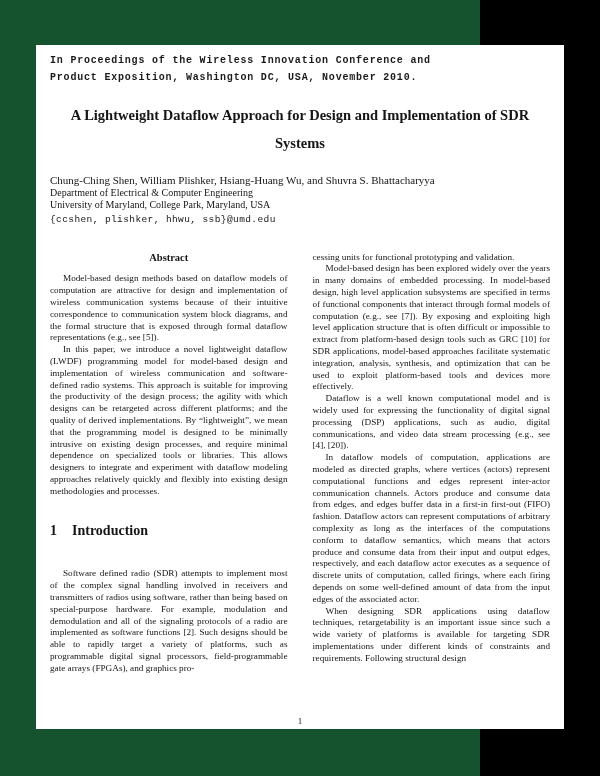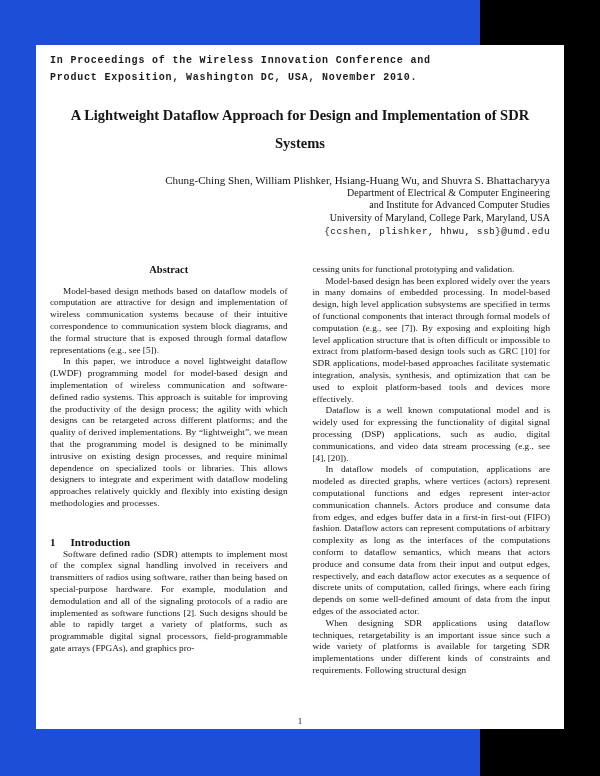--- a/index.html
+++ b/index.html
@@ -8,21 +8,21 @@
     width: 600px;
     height: 776px;
     background: #000000;
     overflow: hidden;
     font-family: "Liberation Serif", serif;
   }
   .viewer {
     position: relative;
     width: 480px;
     height: 776px;
-    background: #1d4ed8;
+    background: #14532d;
   }
   .paper-page {
     position: absolute;
     left: 36px;
     top: 45px;
     width: 528px;
     height: 684px;
     background: #ffffff;
     color: #151515;
   }
@@ -40,21 +40,21 @@
   }
   .paper-title {
     text-align: center;
     font-weight: bold;
     font-size: 14.5px;
     line-height: 28px;
     margin: 15px auto 0 auto;
     width: 492px;
   }
   .authors-block {
-    text-align: right;
+    text-align: left;
     margin-top: 16px;
   }
   .author-names {
     font-size: 11px;
     line-height: 14px;
   }
   .affil {
     font-size: 10px;
     line-height: 12.3px;
   }
@@ -86,23 +86,23 @@
     margin: 0;
     text-indent: 13px;
   }
   .col p.no-indent {
     text-indent: 0;
   }
   .abstract-text p {
   }
   .section-heading {
     font-weight: bold;
-    font-size: 11px;
+    font-size: 14px;
     margin-top: 27px;
-    margin-bottom: 0;
+    margin-bottom: 32px;
     font-family: Liberation Serif, serif;
   }
   .section-number {
     display: inline-block;
     margin-right: 15px;
   }
   .page-number {
     position: absolute;
     bottom: 3px;
     left: 0;
@@ -121,21 +121,20 @@
       <div class="conf-note">
         <div>In Proceedings of the Wireless Innovation Conference and</div>
         <div>Product Exposition, Washington DC, USA, November 2010.</div>
       </div>
 
       <div class="paper-title">A Lightweight Dataflow Approach for Design and Implementation of SDR Systems</div>
 
       <div class="authors-block">
         <div class="author-names">Chung-Ching Shen, William Plishker, Hsiang-Huang Wu, and Shuvra S. Bhattacharyya</div>
         <div class="affil">Department of Electrical &amp; Computer Engineering</div>
-        <div class="affil">and Institute for Advanced Computer Studies</div>
         <div class="affil">University of Maryland, College Park, Maryland, USA</div>
         <div class="email-line">{ccshen, plishker, hhwu, ssb}@umd.edu</div>
       </div>
 
       <div class="columns">
 
         <div class="col">
           <div class="abstract-heading">Abstract</div>
           <div class="abstract-text">
             <p>Model-based design methods based on dataflow models of computation are attractive for design and implementation of wireless communication systems because of their intuitive correspondence to communication system block diagrams, and the formal structure that is exposed through formal dataflow representations (e.g., see [5]).</p>

